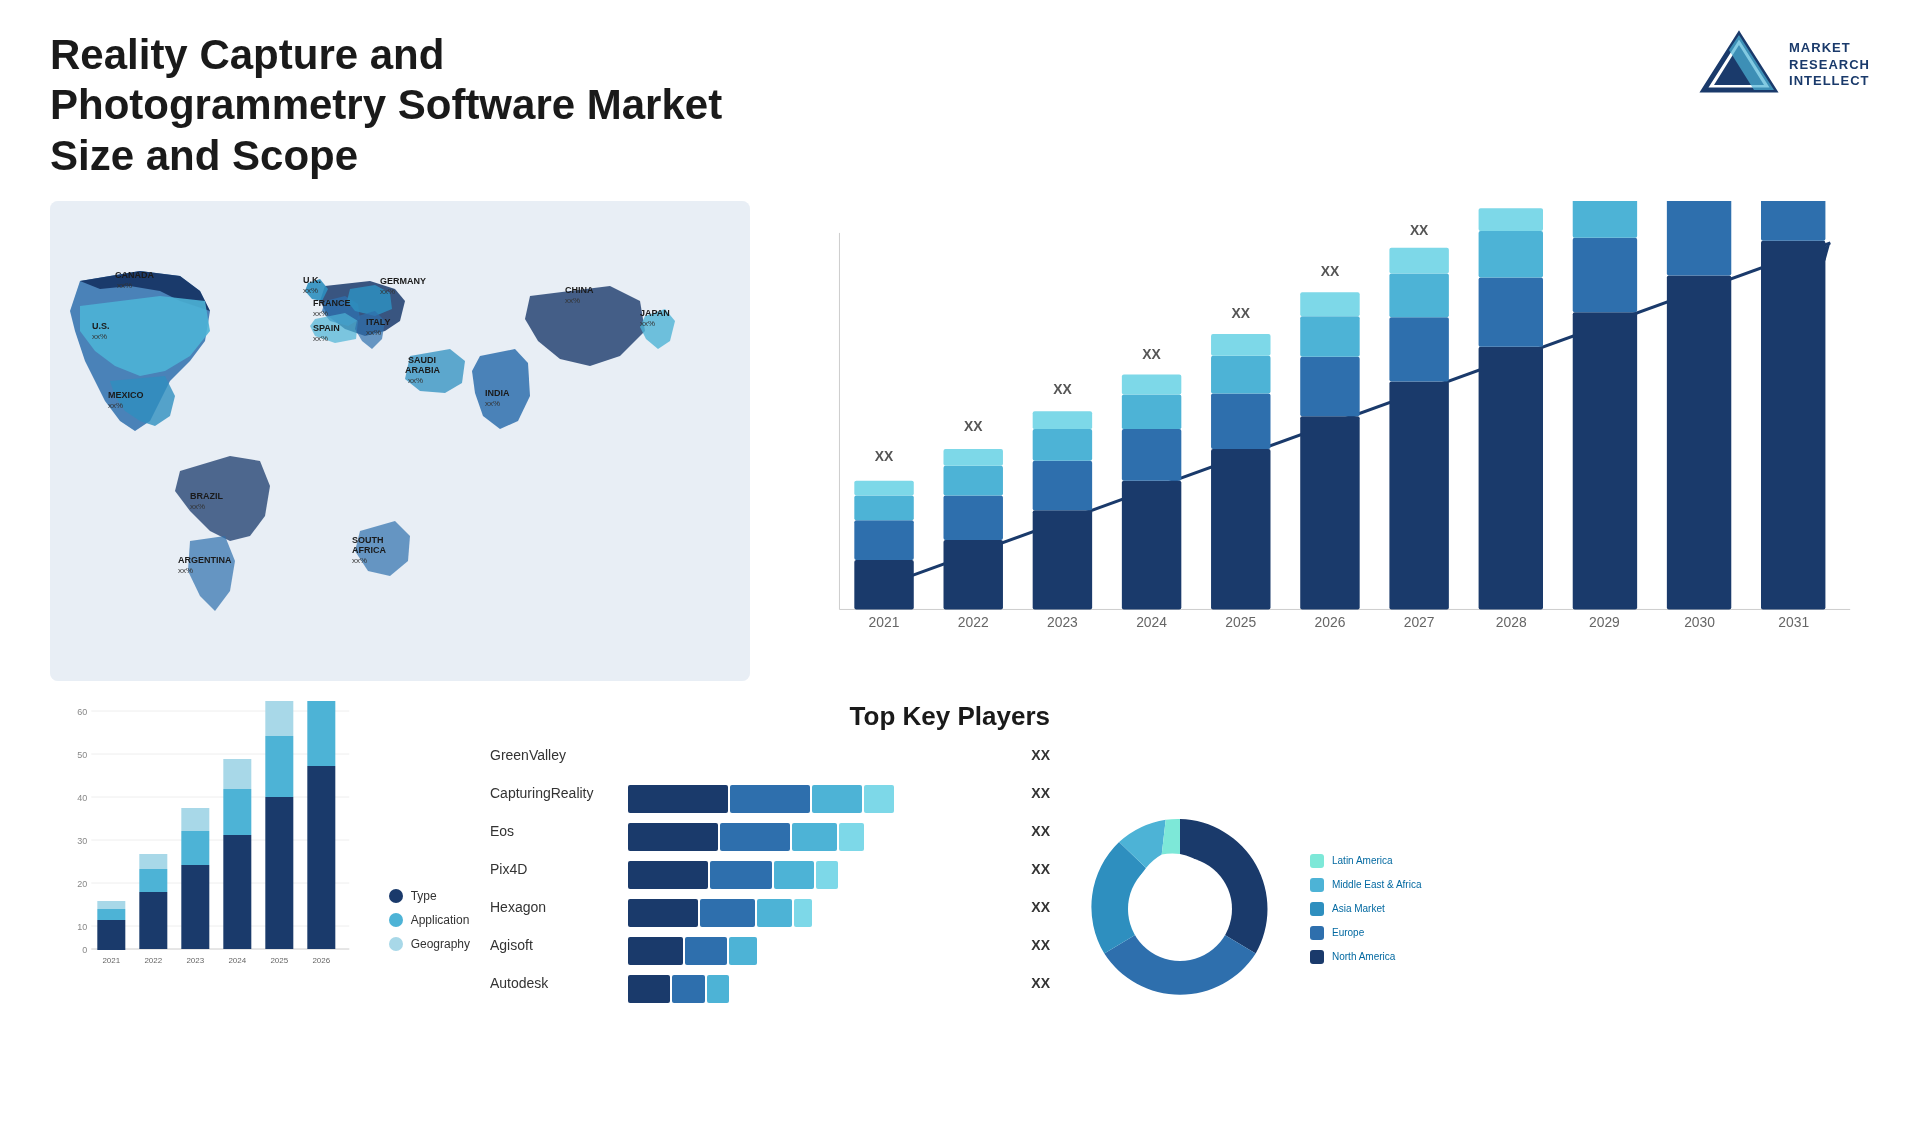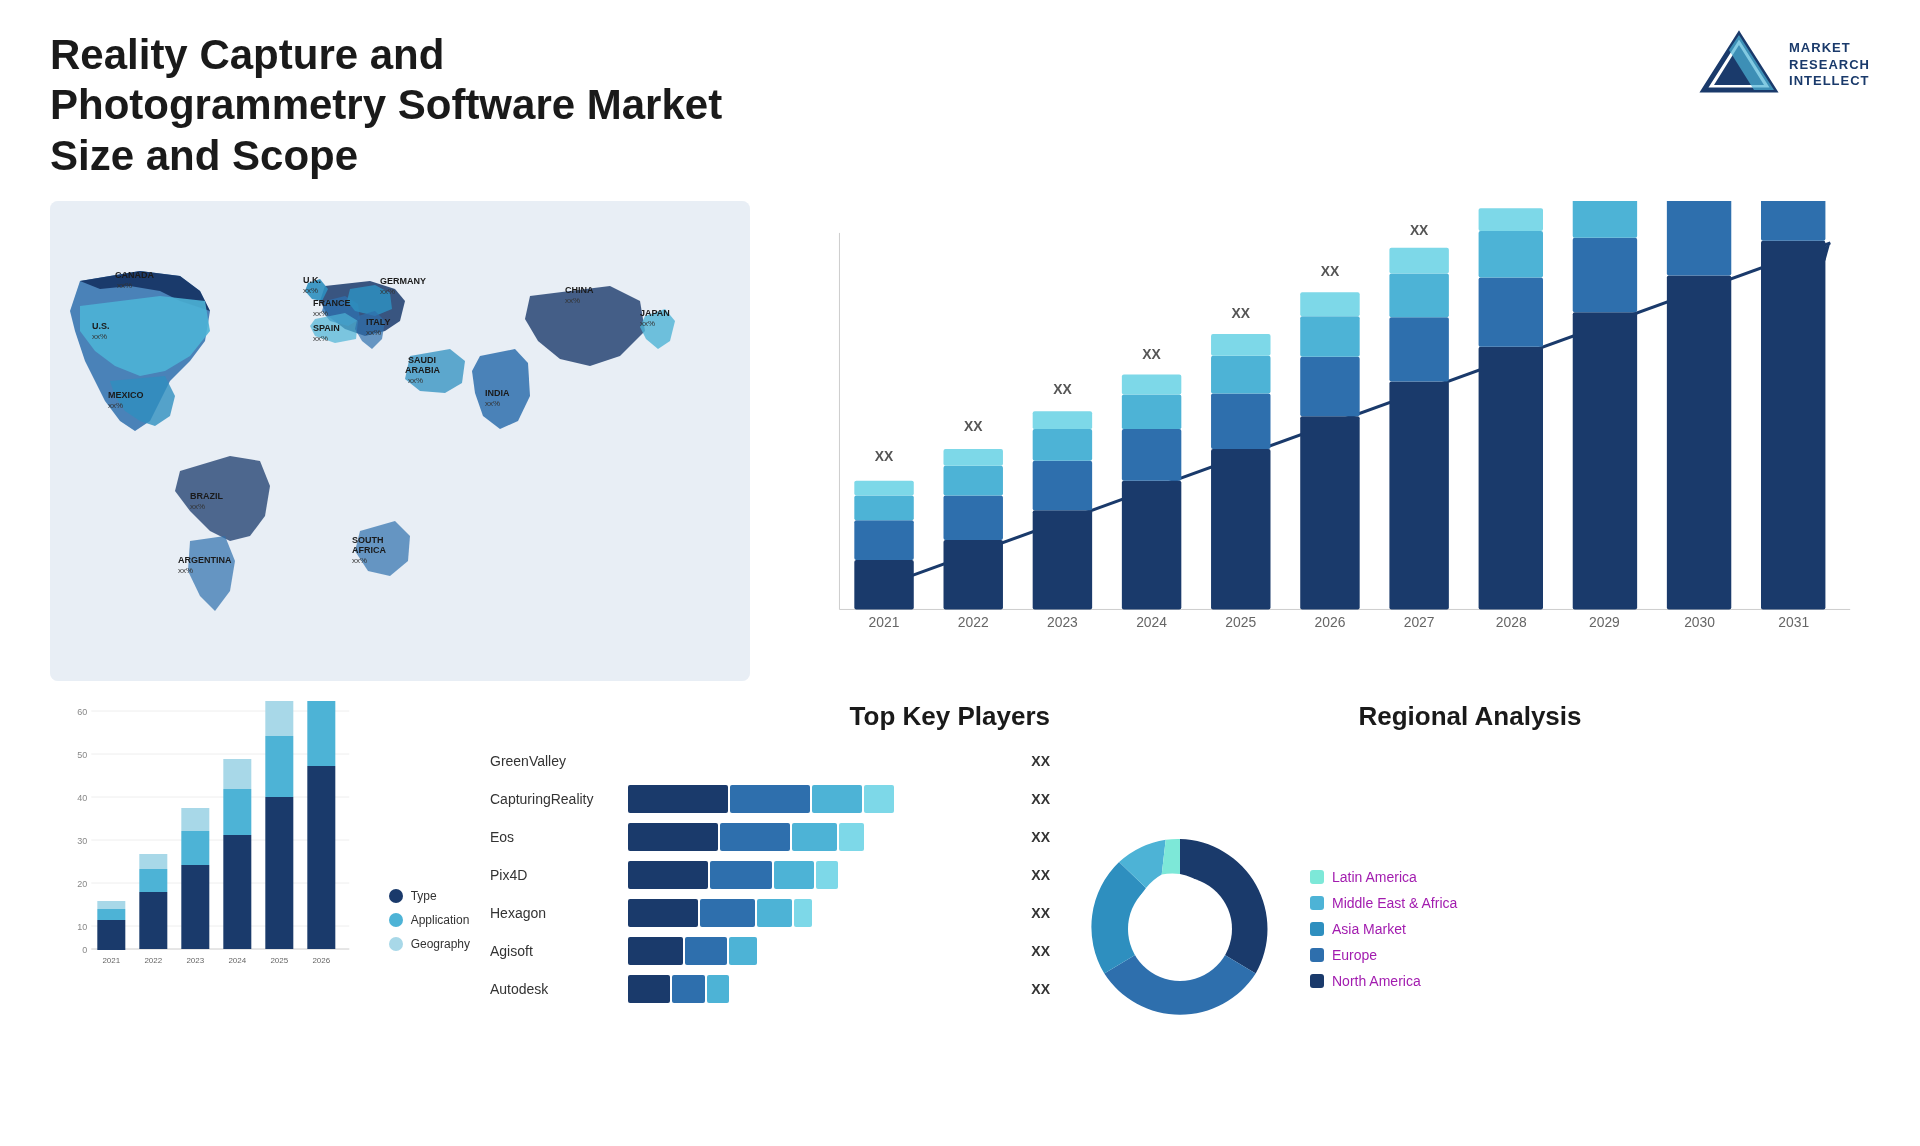--- a/index.html
+++ b/index.html
@@ -145,21 +145,21 @@
     .players-title {
       font-size: 26px;
       font-weight: 700;
       color: #1a1a1a;
       margin-bottom: 15px;
       text-align: right;
     }
 
     .player-row {
       display: flex;
-      align-items: center;
+      align-items: flex-start;
       margin-bottom: 10px;
       gap: 8px;
     }
 
     .player-name {
       font-size: 14px;
       color: #333;
       width: 130px;
       flex-shrink: 0;
     }
@@ -215,22 +215,22 @@
     .regional-legend {
       display: flex;
       flex-direction: column;
       gap: 10px;
     }
 
     .regional-legend-item {
       display: flex;
       align-items: center;
       gap: 8px;
-      font-size: 14px;
-      color: #a21caf;
+      font-size: 10px;
+      color: #0369a1;
     }
 
     .regional-legend-dot {
       width: 14px;
       height: 14px;
       border-radius: 3px;
       flex-shrink: 0;
     }
 
     .source-text {
@@ -605,21 +605,20 @@
         <div class="player-bar-container">
           <div class="player-bar-seg" style="width:42px;background:#1a3a6b;"></div>
           <div class="player-bar-seg" style="width:33px;background:#2e6fad;"></div>
           <div class="player-bar-seg" style="width:22px;background:#4db3d6;"></div>
         </div>
         <span class="player-value">XX</span>
       </div>
     </div>
 
     <div class="regional-section">
-      <h2 class="regional-title">Regional Analysis</h2>
       <div class="regional-content">
         <div class="donut-container">
           <svg viewBox="0 0 220 220" width="220" height="220" xmlns="http://www.w3.org/2000/svg">
 
             <path d="M 110 20 A 90 90 0 0 1 185.7 154.5 L 149.5 132.8 A 55 55 0 0 0 110 55 Z" fill="#1a3a6b"></path>
 
             <path d="M 185.7 154.5 A 90 90 0 0 1 34.3 154.5 L 70.5 132.8 A 55 55 0 0 0 149.5 132.8 Z" fill="#2e6fad"></path>
 
             <path d="M 34.3 154.5 A 90 90 0 0 1 49.1 43.1 L 76.0 69.0 A 55 55 0 0 0 70.5 132.8 Z" fill="#2e8fbf"></path>
 

